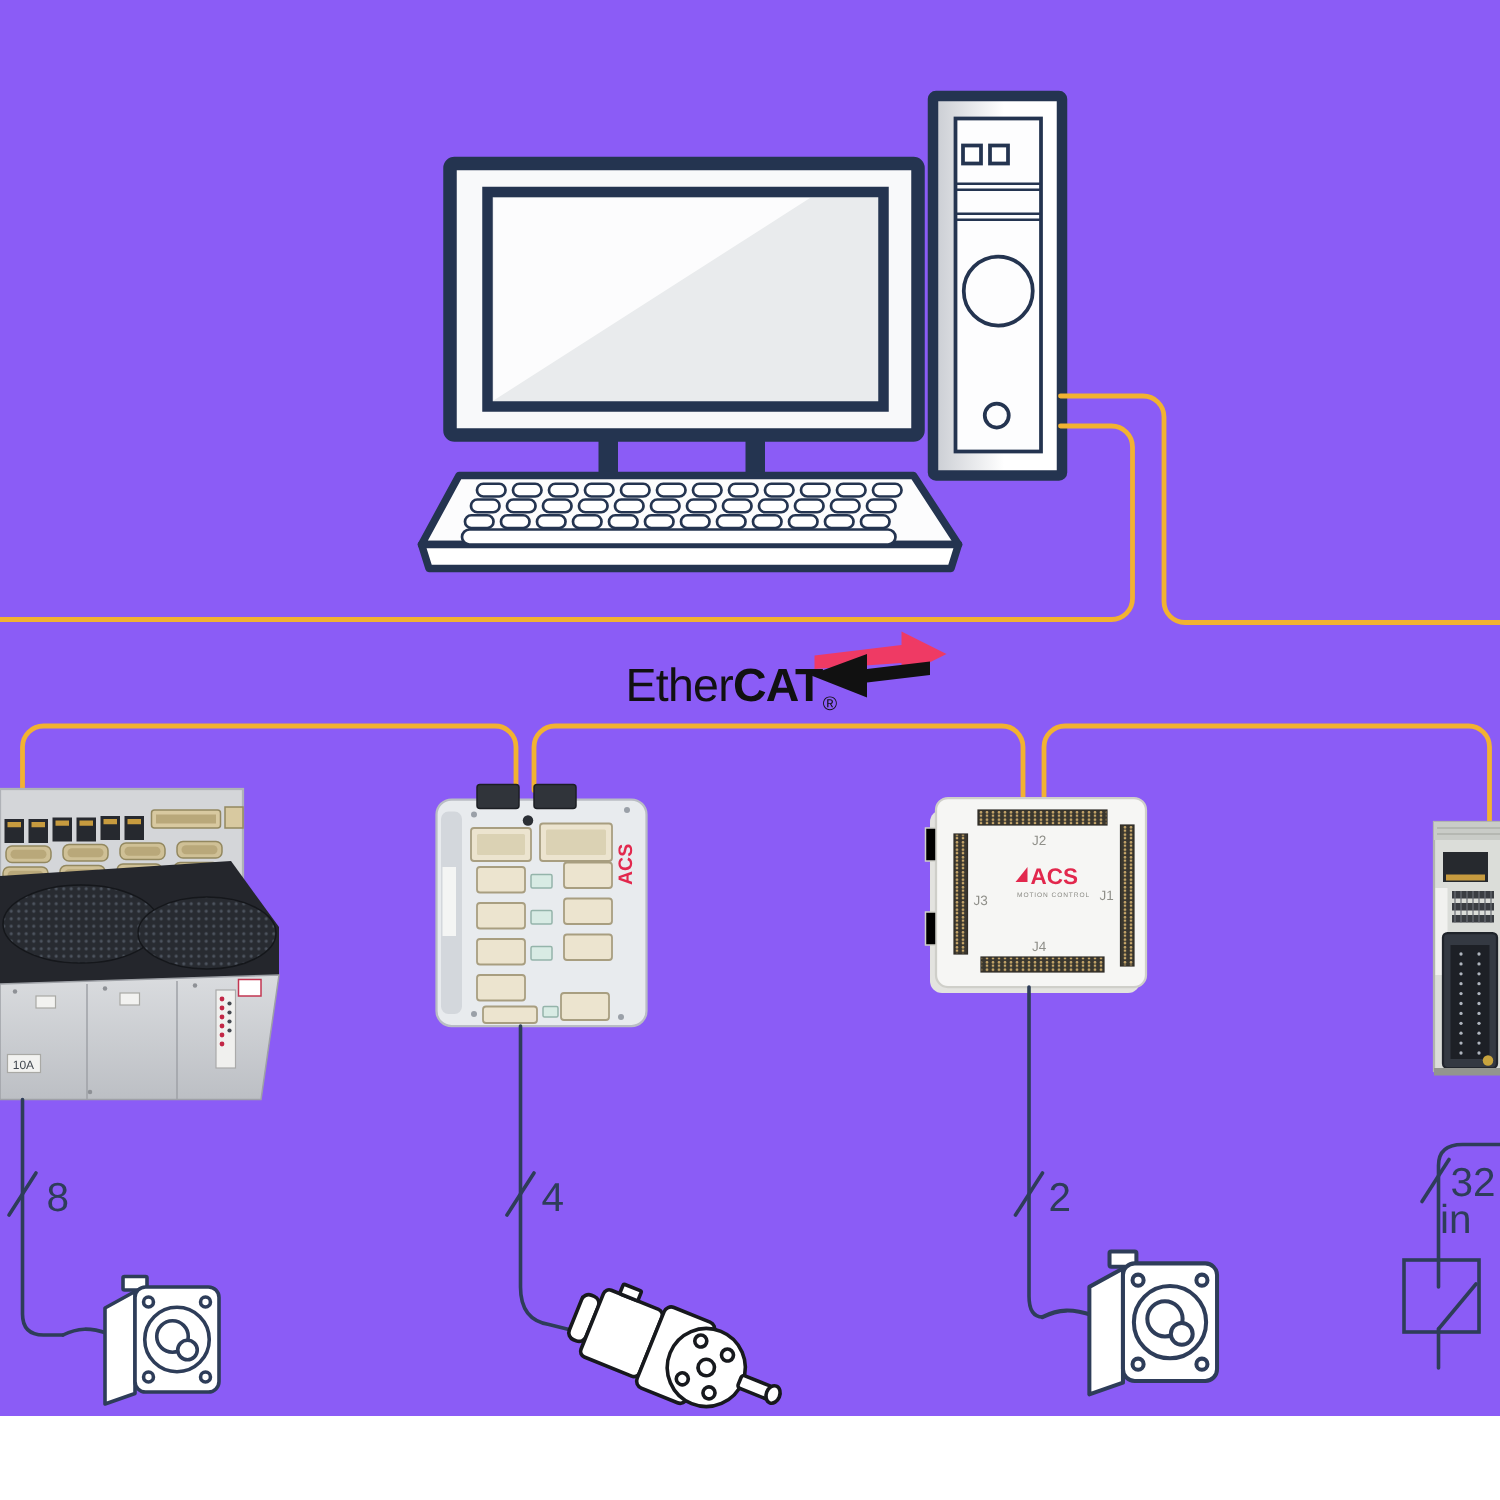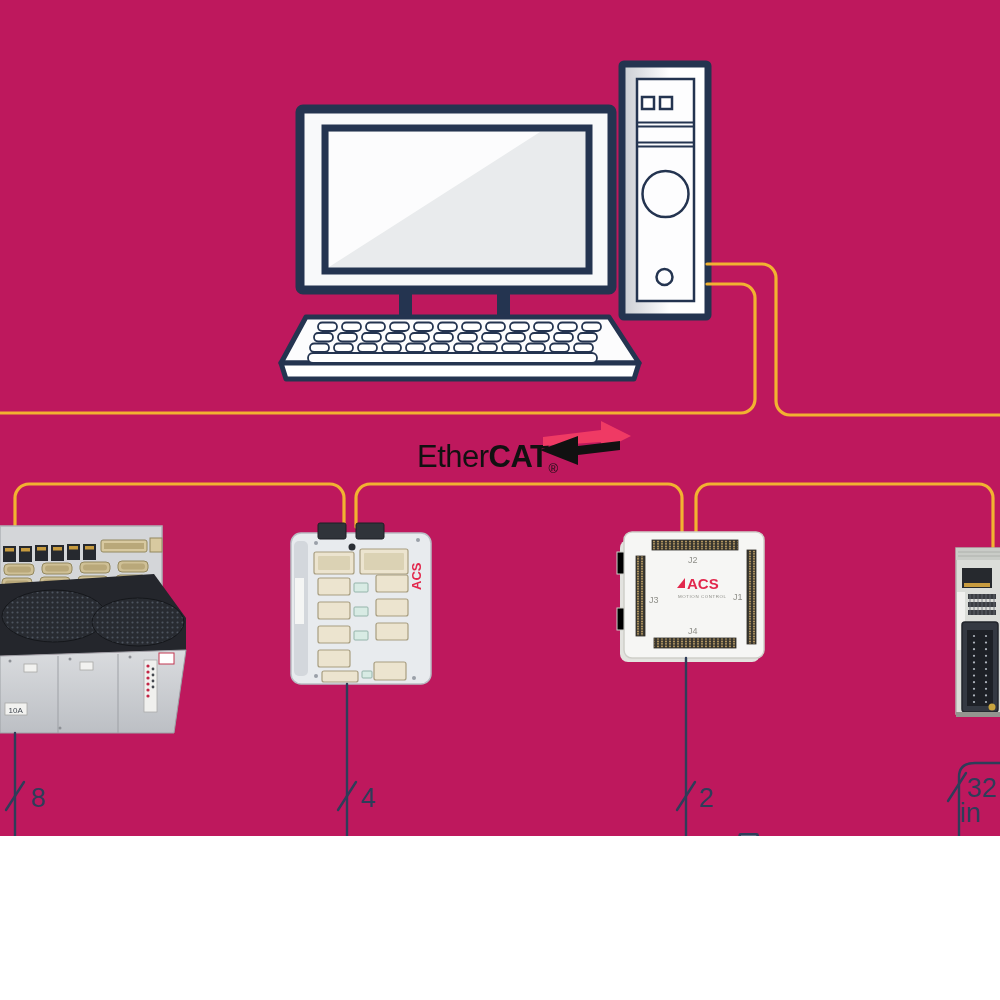--- a/index.html
+++ b/index.html
@@ -1,16 +1,16 @@
 <!DOCTYPE html>
 <html><head>
 <meta charset="utf-8">
 <style>
   html,body{margin:0;padding:0;background:#ffffff;}
-  #canvas{position:relative;width:1000px;height:836px;background:#be185d;overflow:hidden;
+  #canvas{position:relative;width:1000px;height:944px;background:#8b5cf6;overflow:hidden;
           font-family:"Liberation Sans",sans-serif;}
   svg text{font-family:"Liberation Sans",sans-serif;}
   .cable{stroke:#F2B231;stroke-width:3.2;fill:none;stroke-linecap:round;}
   .wire{stroke:#2E3D59;stroke-width:2.4;fill:none;stroke-linecap:round;}
   .blk{stroke:#17191D;stroke-width:2.4;fill:#ffffff;stroke-linejoin:round;}
   .nav{stroke:#2E3D59;stroke-width:2.4;fill:#ffffff;stroke-linejoin:round;}
   .pc-line{stroke:#243450;fill:none;}
   .drop-num{font-size:27px;fill:#2E3D59;}
   .et-text{font-size:31px;fill:#111111;letter-spacing:-0.5px;}
   .et-bold{font-weight:800;}

